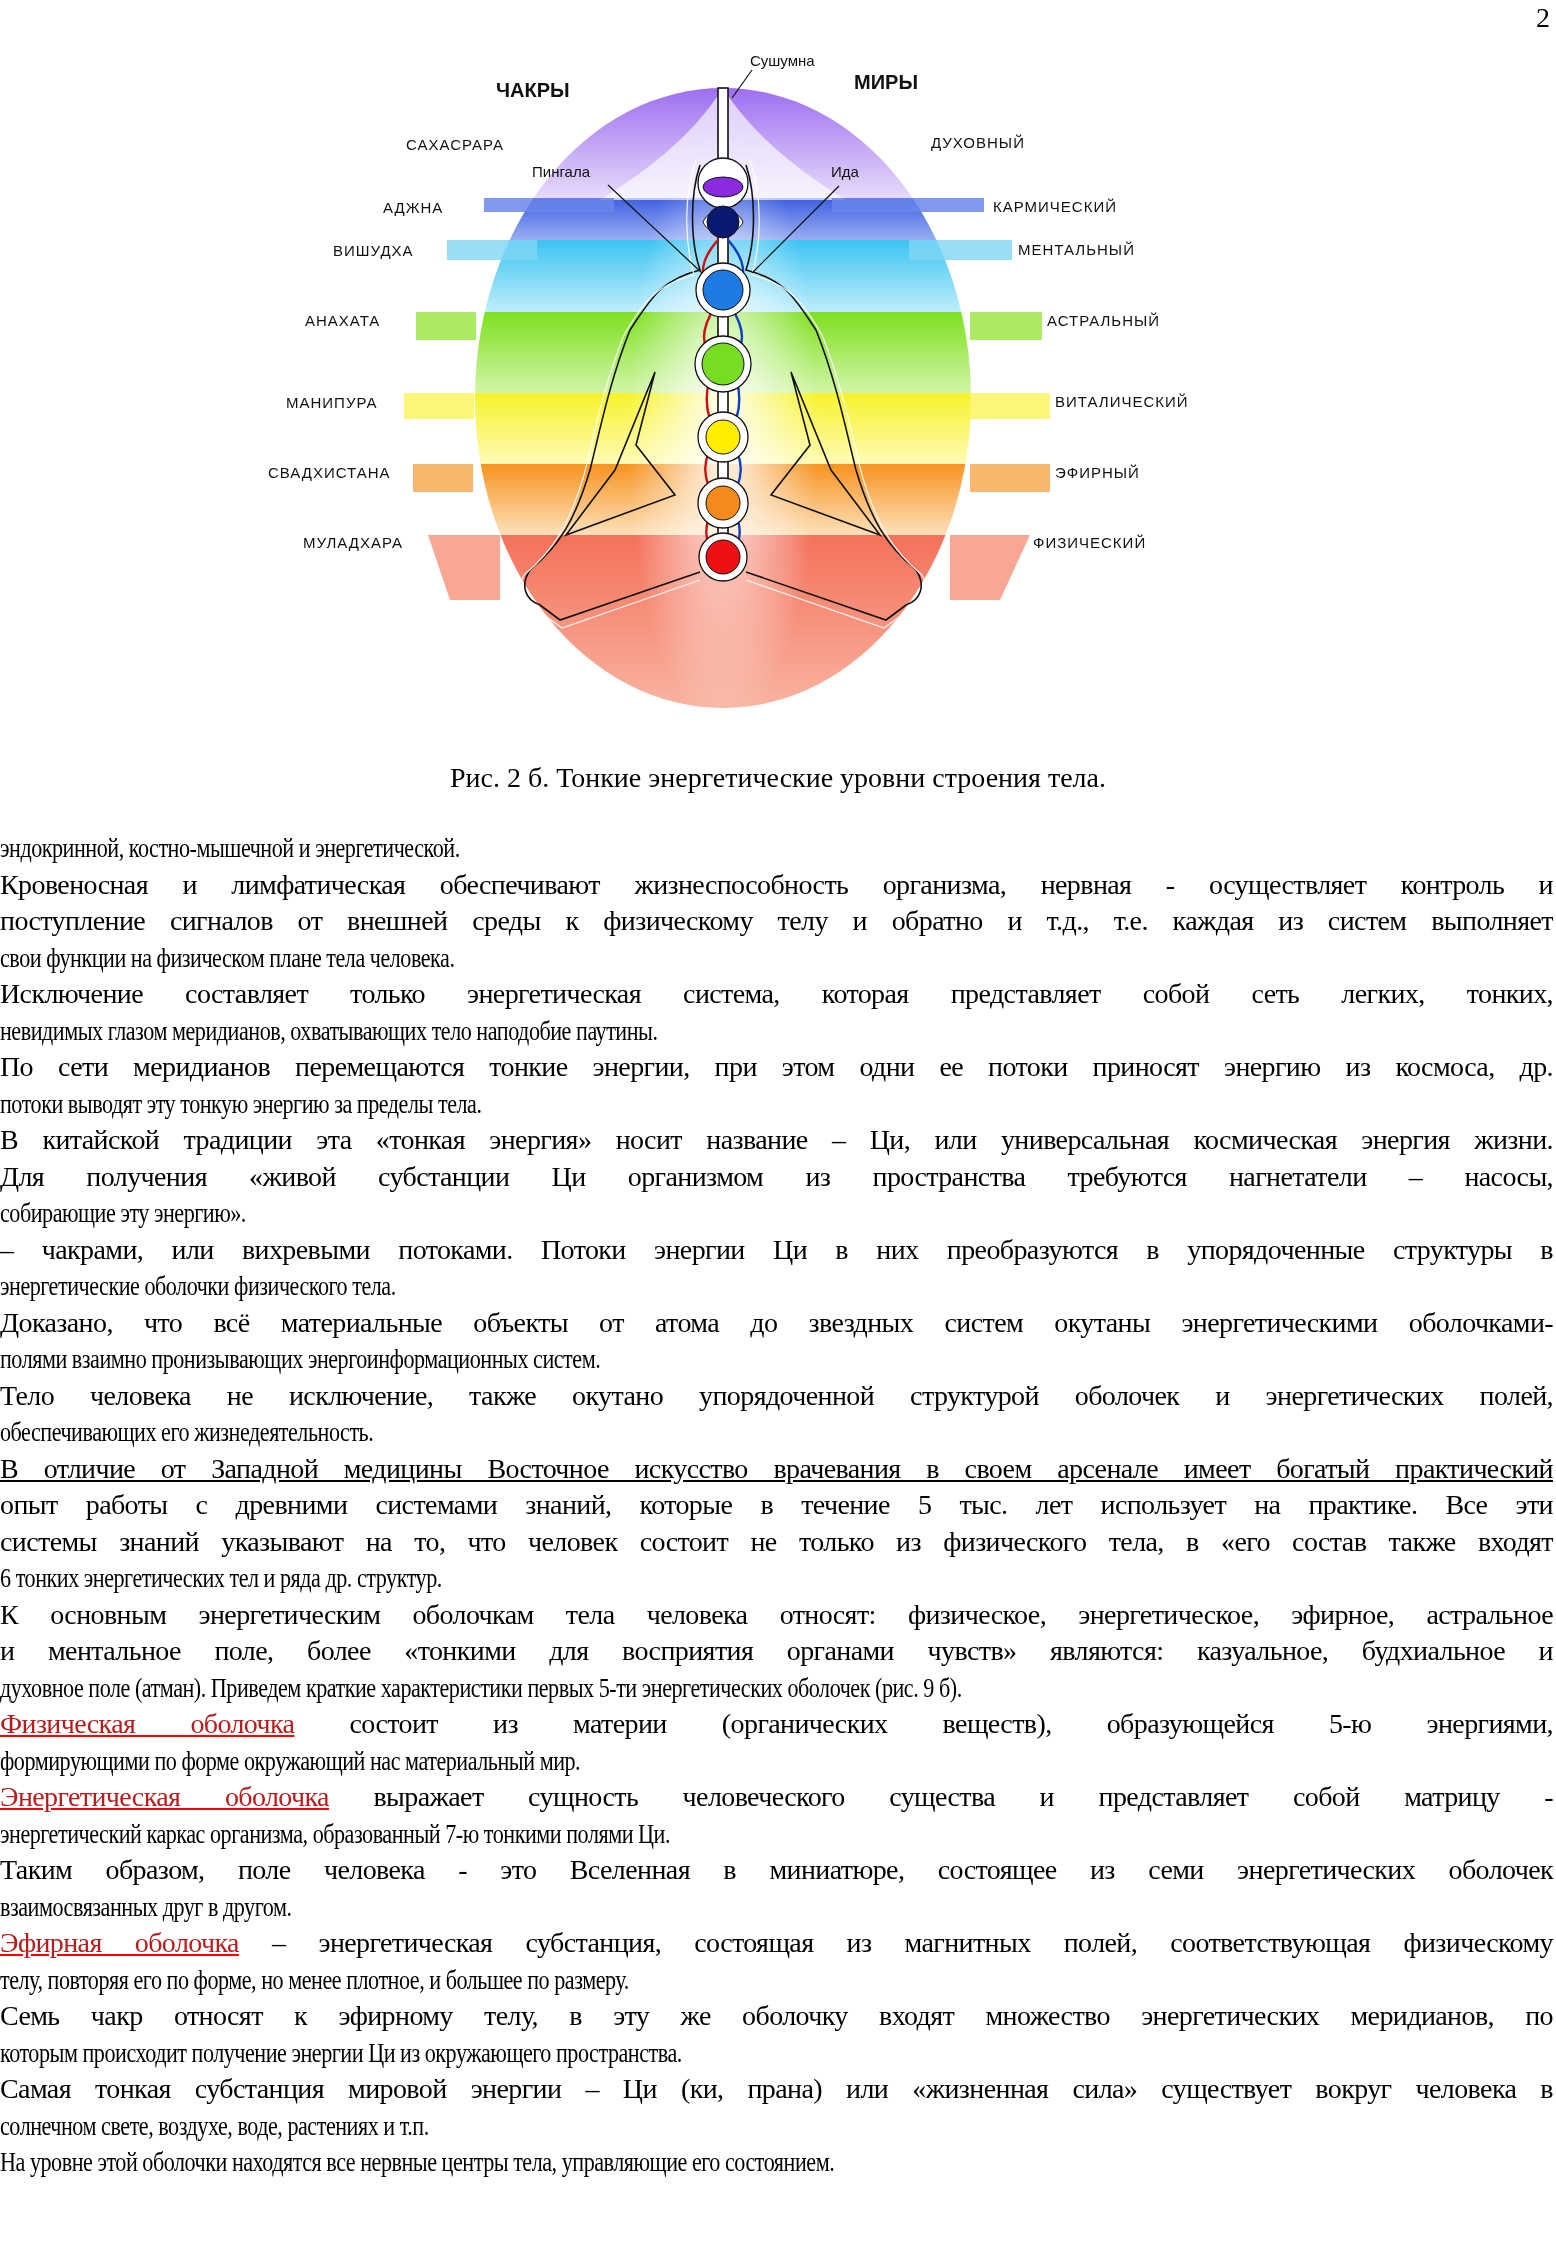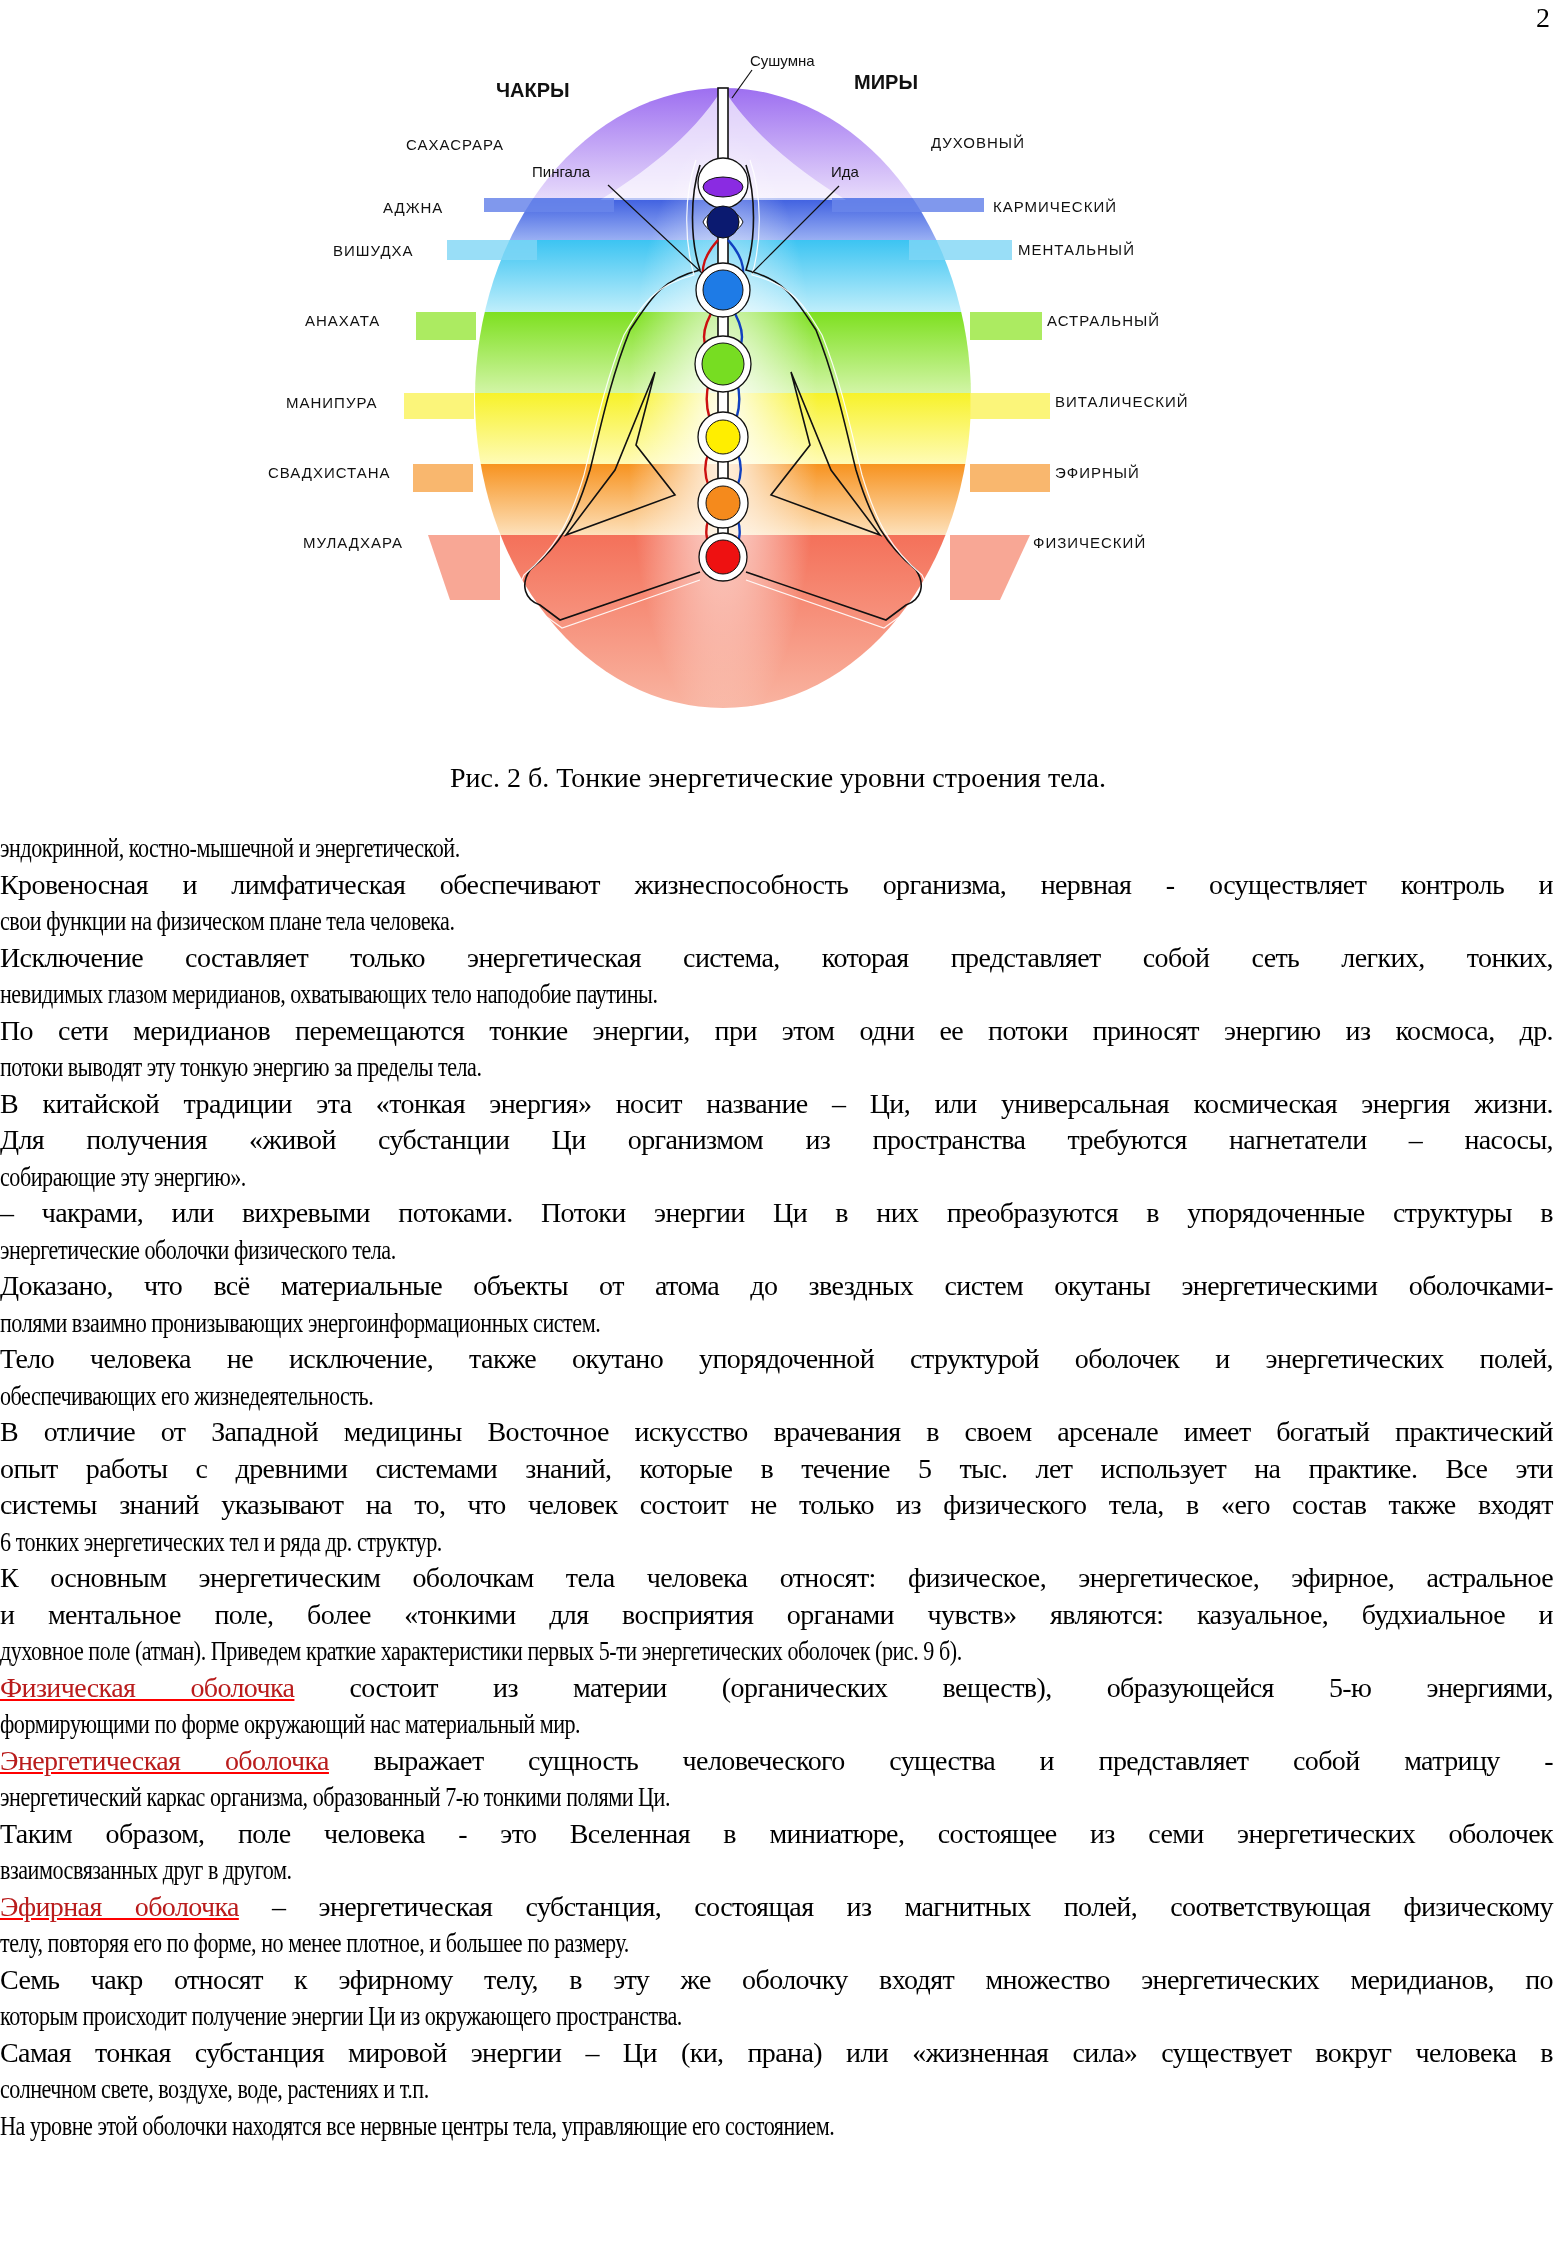--- a/index.html
+++ b/index.html
@@ -159,35 +159,36 @@
   <div class="fig-label" style="left:1055px; top:393px;">ВИТАЛИЧЕСКИЙ</div>
   <div class="fig-label" style="left:1055px; top:464px;">ЭФИРНЫЙ</div>
   <div class="fig-label" style="left:1033px; top:534px;">ФИЗИЧЕСКИЙ</div>
 </div>
 
 <div class="caption">Рис. 2 б. Тонкие энергетические уровни строения тела.</div>
 
 <div class="text" id="body-text">
     <div class="line last" style="display: block; width: 1965.82px; transform: scaleX(0.79);"><span>эндокринной, костно-мышечной и энергетической.</span></div>
     <div class="line" style="display: block; width: 1553px; transform: scaleX(1);"><span>Кровеносная и лимфатическая обеспечивают жизнеспособность организма, нервная  - осуществляет контроль и</span></div>
+    <div class="line" style="display: block; width: 1553px; transform: scaleX(1);"><span>поступление сигналов от внешней среды к физическому телу и обратно и т.д., т.е. каждая из систем выполняет</span></div>
     <div class="line last" style="display: block; width: 1965.82px; transform: scaleX(0.79);"><span>свои функции на физическом плане тела человека.</span></div>
     <div class="line" style="display: block; width: 1553px; transform: scaleX(1);"><span>Исключение составляет только энергетическая система, которая представляет собой сеть легких, тонких,</span></div>
     <div class="line last" style="display: block; width: 1965.82px; transform: scaleX(0.79);"><span>невидимых глазом меридианов, охватывающих тело наподобие паутины.</span></div>
     <div class="line" style="display: block; width: 1553px; transform: scaleX(1);"><span>По сети меридианов перемещаются тонкие энергии, при этом одни ее потоки приносят энергию из космоса, др.</span></div>
     <div class="line last" style="display: block; width: 1965.82px; transform: scaleX(0.79);"><span>потоки выводят эту тонкую энергию за пределы тела.</span></div>
     <div class="line" style="display: block; width: 1553px; transform: scaleX(1);"><span>В китайской традиции эта «тонкая энергия» носит название – Ци, или универсальная космическая энергия жизни.</span></div>
     <div class="line" style="display: block; width: 1553px; transform: scaleX(1);"><span>Для получения «живой субстанции Ци организмом из пространства требуются нагнетатели – насосы,</span></div>
     <div class="line last" style="display: block; width: 1965.82px; transform: scaleX(0.79);"><span>собирающие эту энергию».</span></div>
     <div class="line" style="display: block; width: 1553px; transform: scaleX(1);"><span>– чакрами, или вихревыми потоками. Потоки энергии Ци в них преобразуются в упорядоченные структуры в</span></div>
     <div class="line last" style="display: block; width: 1965.82px; transform: scaleX(0.79);"><span>энергетические оболочки  физического тела.</span></div>
     <div class="line" style="display: block; width: 1553px; transform: scaleX(1);"><span>Доказано, что всё материальные объекты от атома до звездных систем окутаны энергетическими оболочками-</span></div>
     <div class="line last" style="display: block; width: 1965.82px; transform: scaleX(0.79);"><span>полями взаимно пронизывающих энергоинформационных систем.</span></div>
     <div class="line" style="display: block; width: 1553px; transform: scaleX(1);"><span>Тело человека не исключение, также окутано упорядоченной структурой оболочек и энергетических полей,</span></div>
     <div class="line last" style="display: block; width: 1965.82px; transform: scaleX(0.79);"><span>обеспечивающих его жизнедеятельность.</span></div>
-    <div class="line" style="display: block; width: 1553px; transform: scaleX(1);"><span>В отличие от Западной медицины Восточное искусство врачевания в своем арсенале имеет богатый практический</span></div>
+    <div class="line" style="display: block; width: 1553px; transform: scaleX(1); text-decoration: underline;"><span>В отличие от Западной медицины Восточное искусство врачевания в своем арсенале имеет богатый практический</span></div>
     <div class="line" style="display: block; width: 1553px; transform: scaleX(1);"><span>опыт работы с древними системами знаний, которые в течение 5 тыс. лет использует на практике.  Все эти</span></div>
     <div class="line" style="display: block; width: 1553px; transform: scaleX(1);"><span>системы знаний указывают на то, что человек состоит не только из физического  тела, в «его состав также входят</span></div>
     <div class="line last" style="display: block; width: 1965.82px; transform: scaleX(0.79);"><span>6 тонких энергетических тел и ряда др. структур.</span></div>
     <div class="line" style="display: block; width: 1553px; transform: scaleX(1);"><span>К основным энергетическим оболочкам тела человека относят: физическое, энергетическое, эфирное, астральное</span></div>
     <div class="line" style="display: block; width: 1553px; transform: scaleX(1);"><span>и ментальное поле, более «тонкими для восприятия органами чувств» являются: казуальное, будхиальное и</span></div>
     <div class="line last" style="display: block; width: 1965.82px; transform: scaleX(0.79);"><span>духовное поле (атман). Приведем краткие характеристики первых 5-ти энергетических оболочек (рис. 9 б).</span></div>
     <div class="line" style="display: block; width: 1553px; transform: scaleX(1);"><span class="link">Физическая оболочка</span><span>  состоит из материи (органических веществ), образующейся 5-ю энергиями,</span></div>
     <div class="line last" style="display: block; width: 1965.82px; transform: scaleX(0.79);"><span>формирующими по форме окружающий нас материальный мир.</span></div>
     <div class="line" style="display: block; width: 1553px; transform: scaleX(1);"><span class="link">Энергетическая оболочка</span><span>  выражает сущность человеческого существа и представляет собой матрицу -</span></div>
     <div class="line last" style="display: block; width: 1965.82px; transform: scaleX(0.79);"><span>энергетический каркас организма, образованный 7-ю тонкими полями Ци.</span></div>

